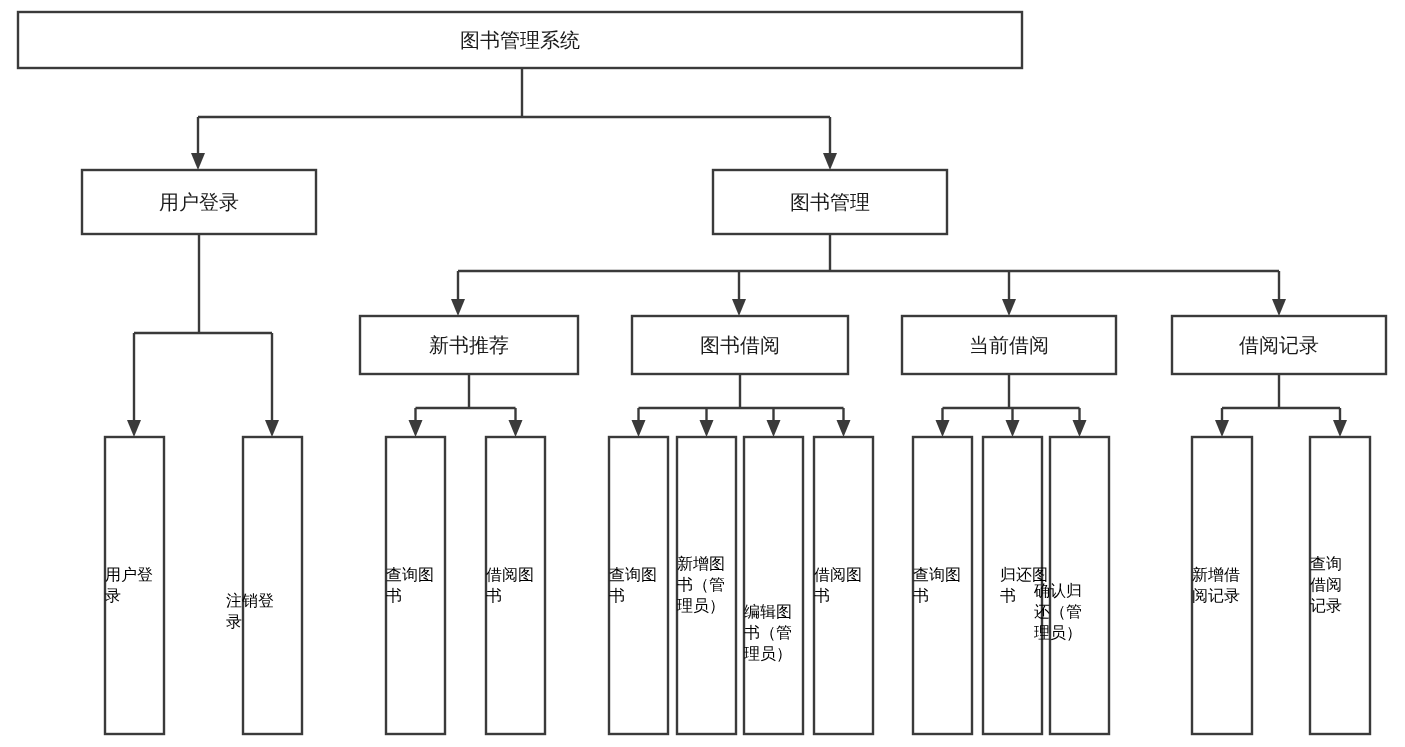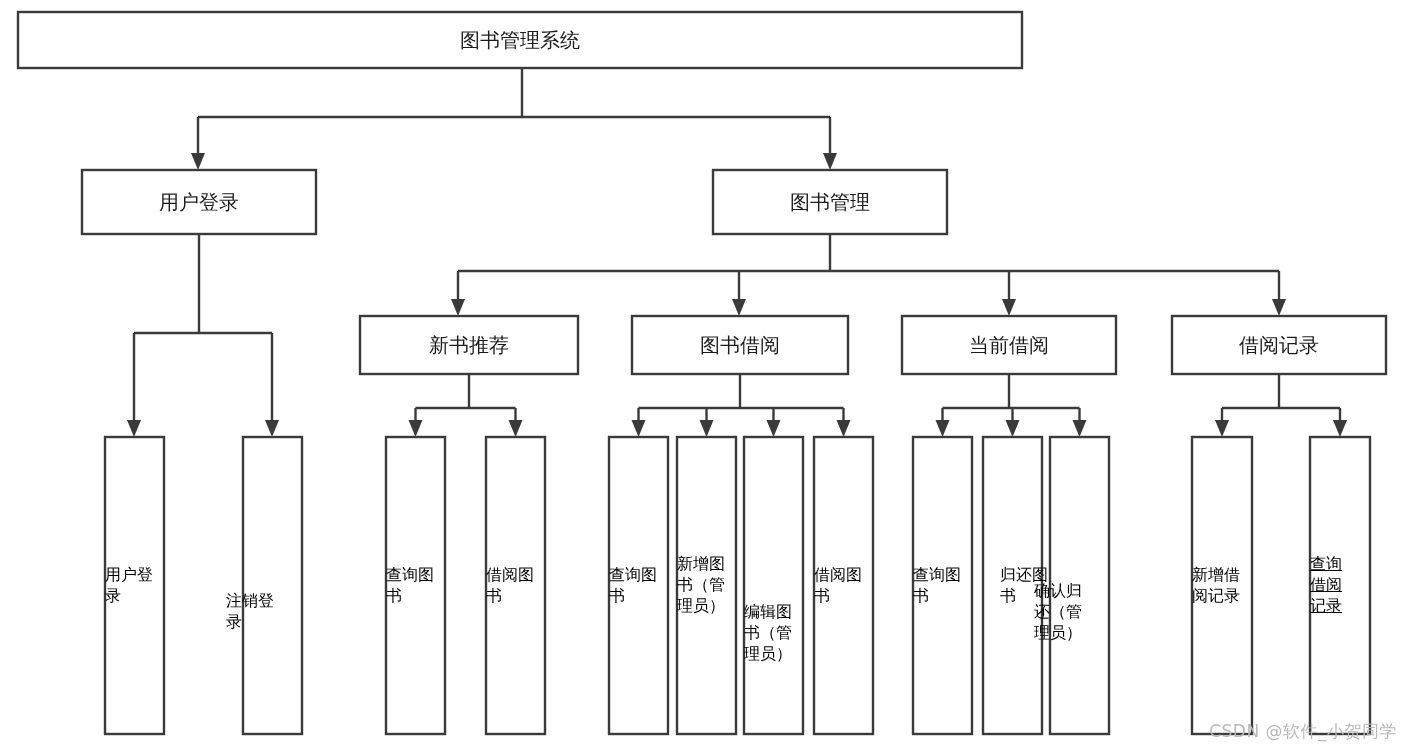--- a/index.html
+++ b/index.html
@@ -188,18 +188,17 @@
       </div>
       <div class="vlabel-wrap" style="left: 1000px; top: 437px; width: 59px; height: 297px;">
         <span>归还图书</span>
       </div>
       <div class="vlabel-wrap" style="left: 1034px; top: 437px; width: 59px; height: 351px;">
         <span>确认归还（管理员）</span>
       </div>
       <div class="vlabel-wrap" style="left: 1192px; top: 437px; width: 60px; height: 297px; border-radius: 17px;">
         <span>新增借阅记录</span>
       </div>
-      <div class="vlabel-wrap" style="left: 1310px; top: 437px; width: 40px; height: 297px; text-decoration: underline;">
+      <div class="vlabel-wrap" style="left: 1310px; top: 437px; width: 40px; height: 297px;">
         <span>查询借阅记录</span>
       </div>
     </div>
-  <div class="watermark">CSDN @软件_小贺同学</div>
 </div>
 
 </body></html>

